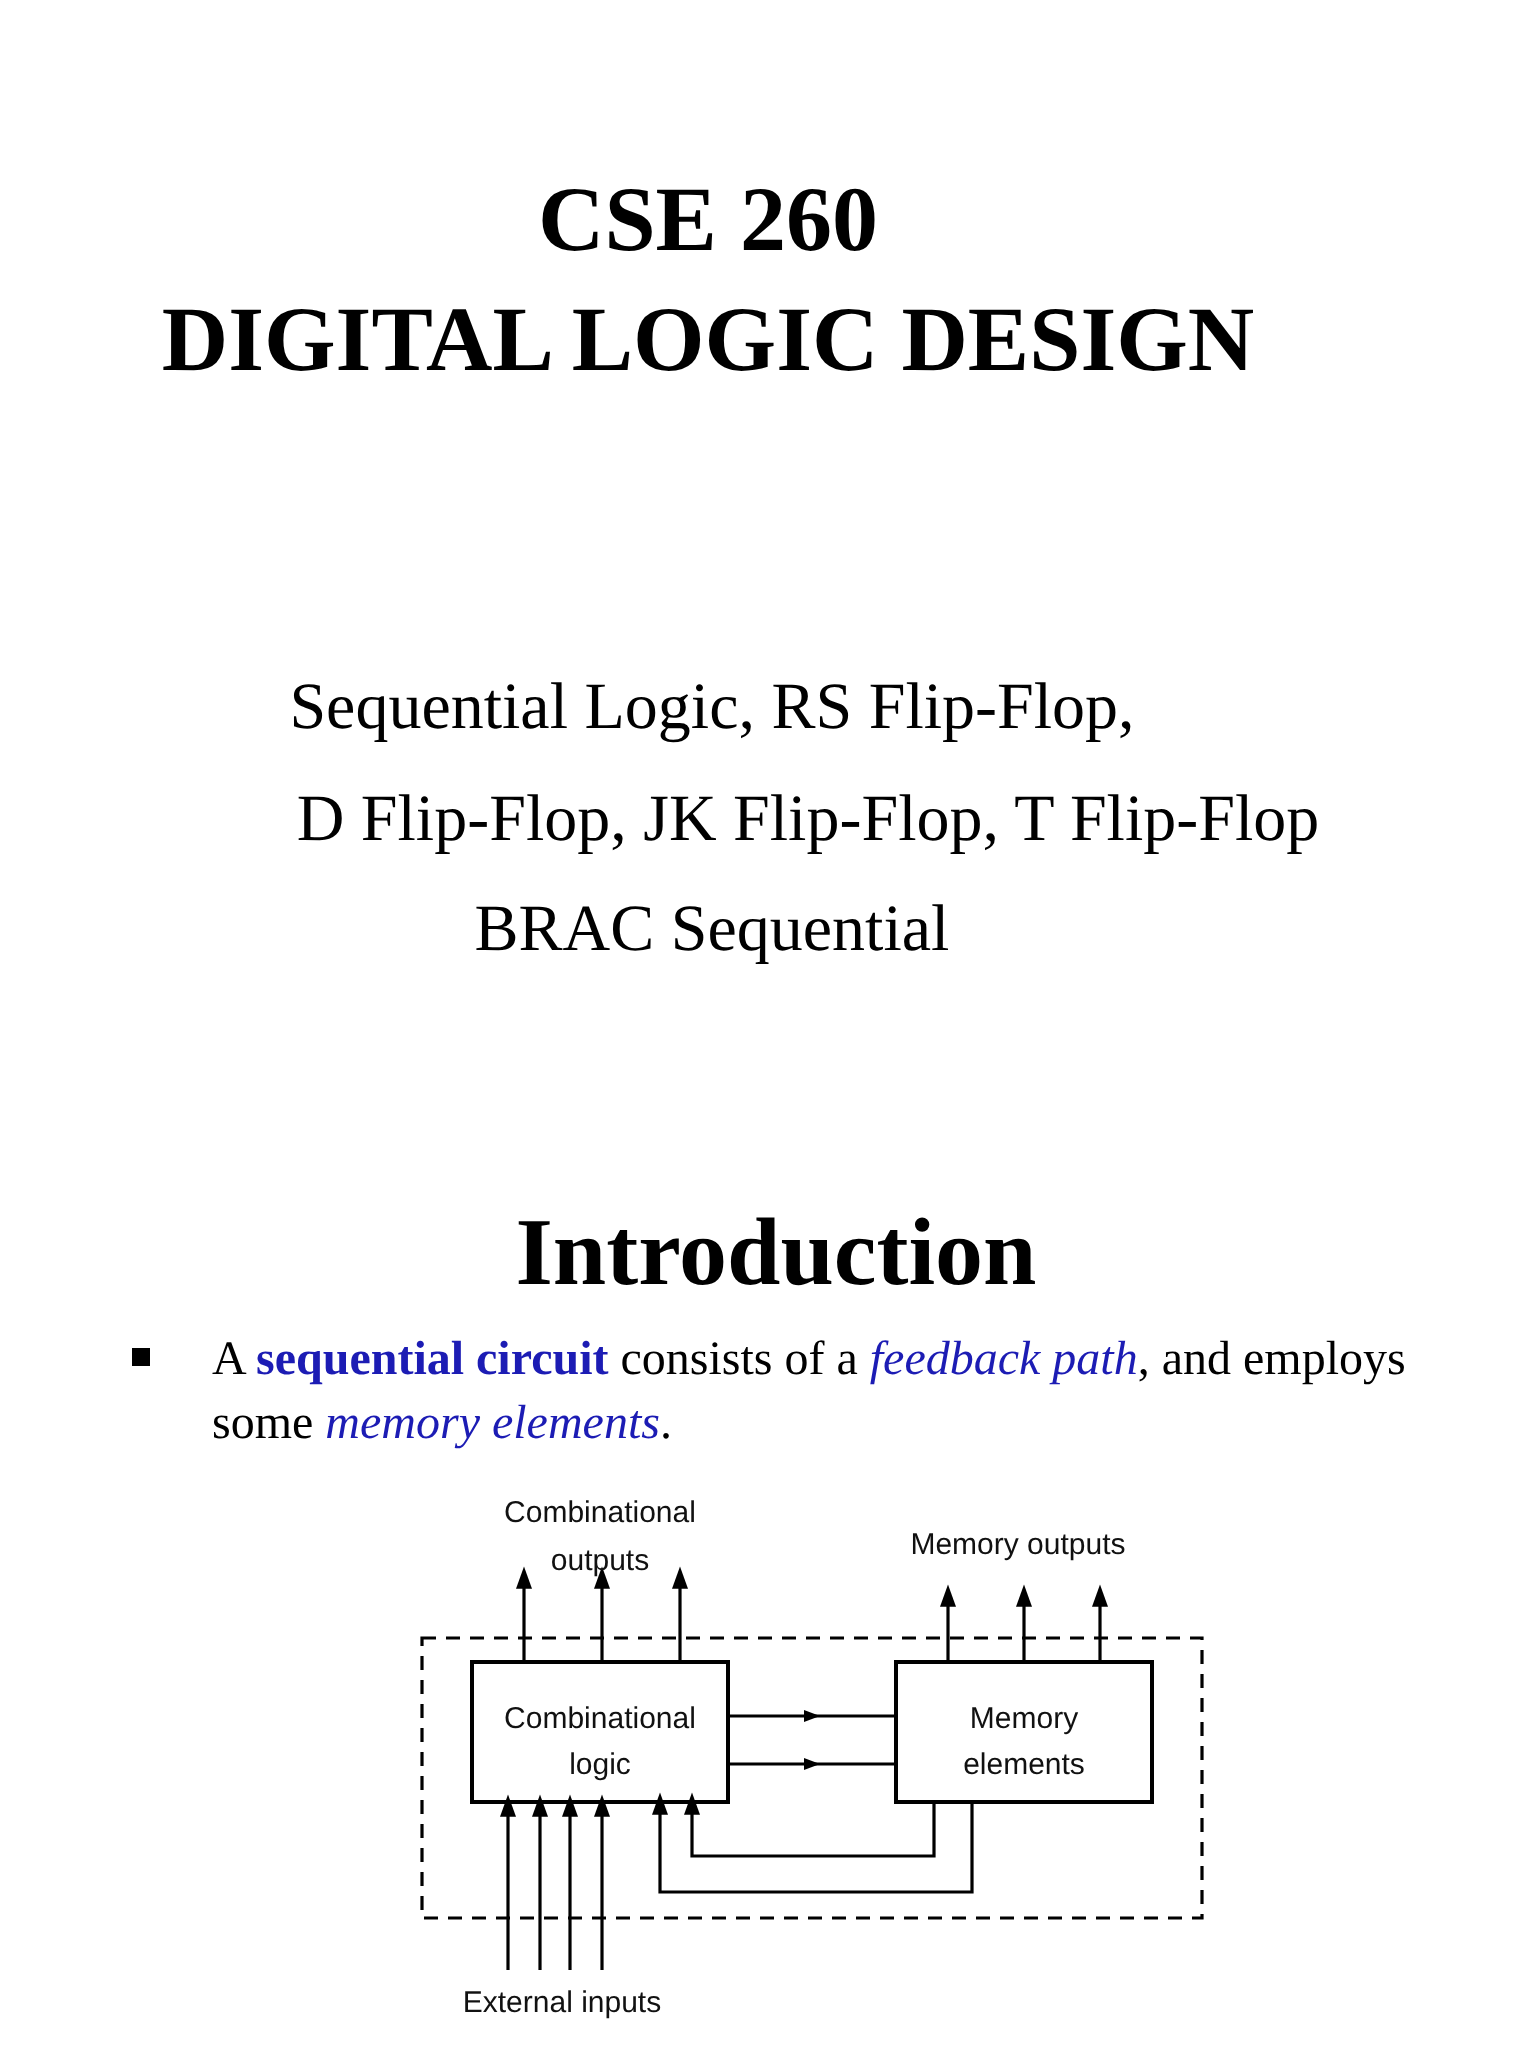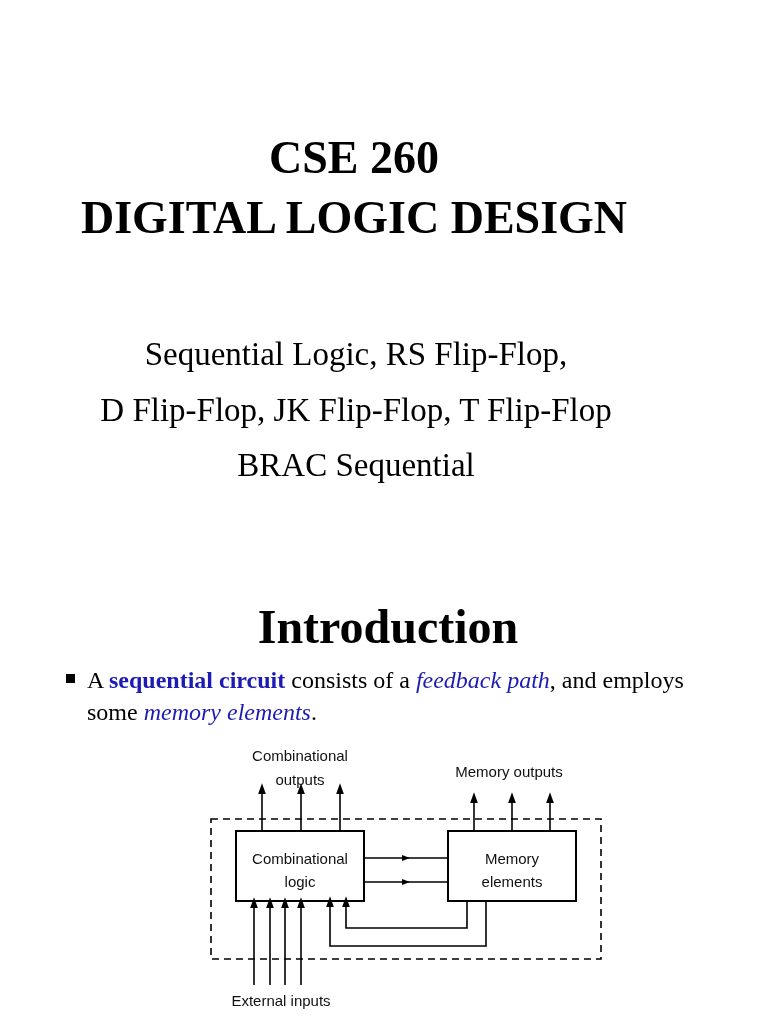--- a/index.html
+++ b/index.html
@@ -2,34 +2,34 @@
 <html><head>
 <meta charset="utf-8">
 <style>
   html, body { margin: 0; padding: 0; background: #ffffff; }
   body { width: 768px; height: 1024px; position: relative; overflow: hidden;
          font-family: "Liberation Serif", serif; color: #000; }
   .slide { position: absolute; left: 0; width: 768px; }
   .title-slide { top: 0; height: 512px; }
   .intro-slide { top: 512px; height: 512px; }
   .course-title { position: absolute; left: 0; width: 708px; text-align: center;
-                  font-weight: bold; font-size: 46px; line-height: 56px; margin-top: 48px; }
+                  font-weight: bold; font-size: 46px; line-height: 56px; }
   .course-code { top: 82px; }
   .course-name { top: 142px; text-align: center; }
   .subtitle-line { position: absolute; left: 0; width: 712px; text-align: center;
                    font-size: 33px; line-height: 40px; }
   .sub1 { top: 334px; }
-  .sub2 { top: 390px; }
+  .sub2 { top: 390px; padding-left: 48px; }
   .sub3 { top: 445px; }
   .intro-heading { position: absolute; top: 88px; left: 4px; width: 768px; text-align: center;
                    font-weight: bold; font-size: 48px; line-height: 54px; }
   .bullet-block { position: absolute; top: 152px; left: 66px; width: 640px;
                   font-size: 24px; line-height: 32px; }
   .bullet-mark { position: absolute; left: 0; top: 10px; width: 9px; height: 9px; background: #000; }
-  .bullet-text { margin-left: 21px; }
+  .bullet-text { margin-left: 40px; }
   .hl-bold { color: #1c1cb4; font-weight: bold; }
   .hl-ital { color: #1c1cb4; font-style: italic; }
   .diagram { position: absolute; left: 0; top: 0; width: 768px; height: 512px; }
   .diag-label { font-family: "Liberation Sans", sans-serif; font-size: 15px; fill: #111; }
 </style>
 </head>
 <body>
 
 <div class="slide title-slide">
   <div class="course-title course-code">CSE 260</div>

